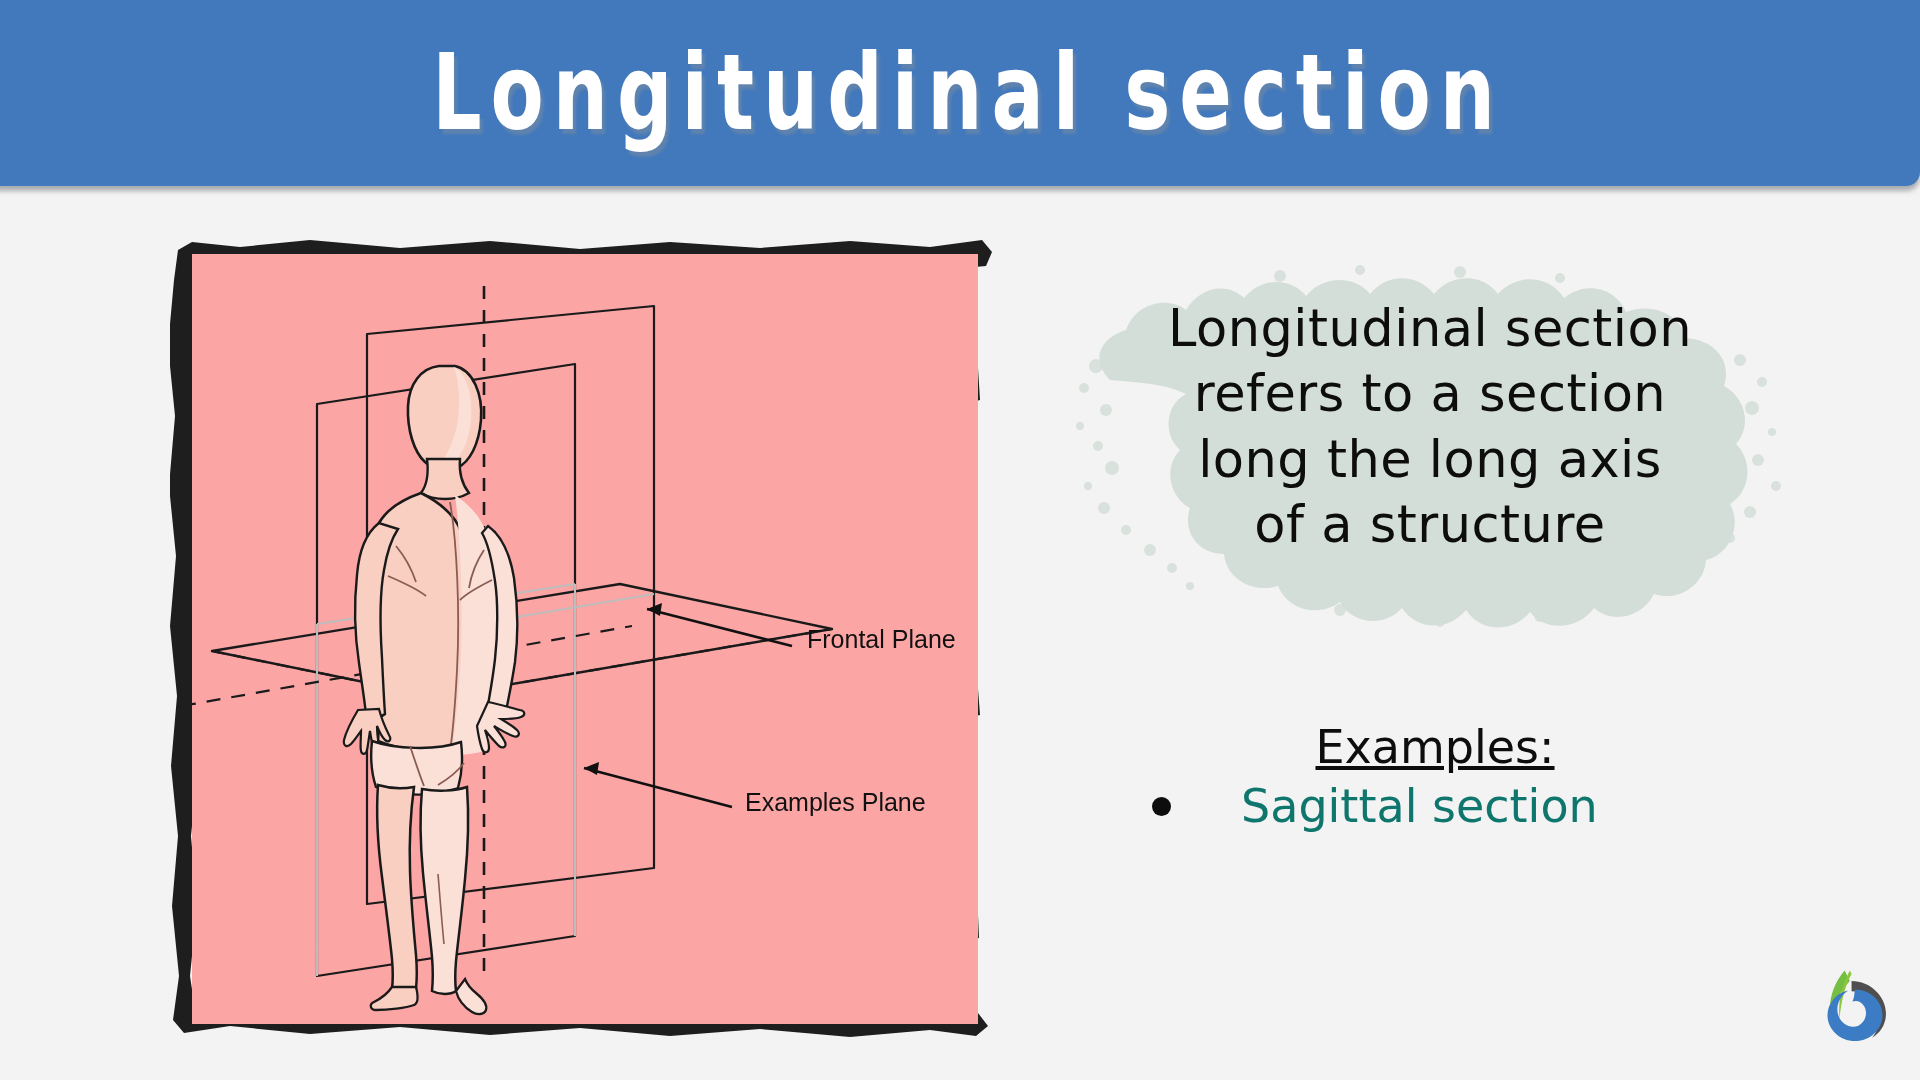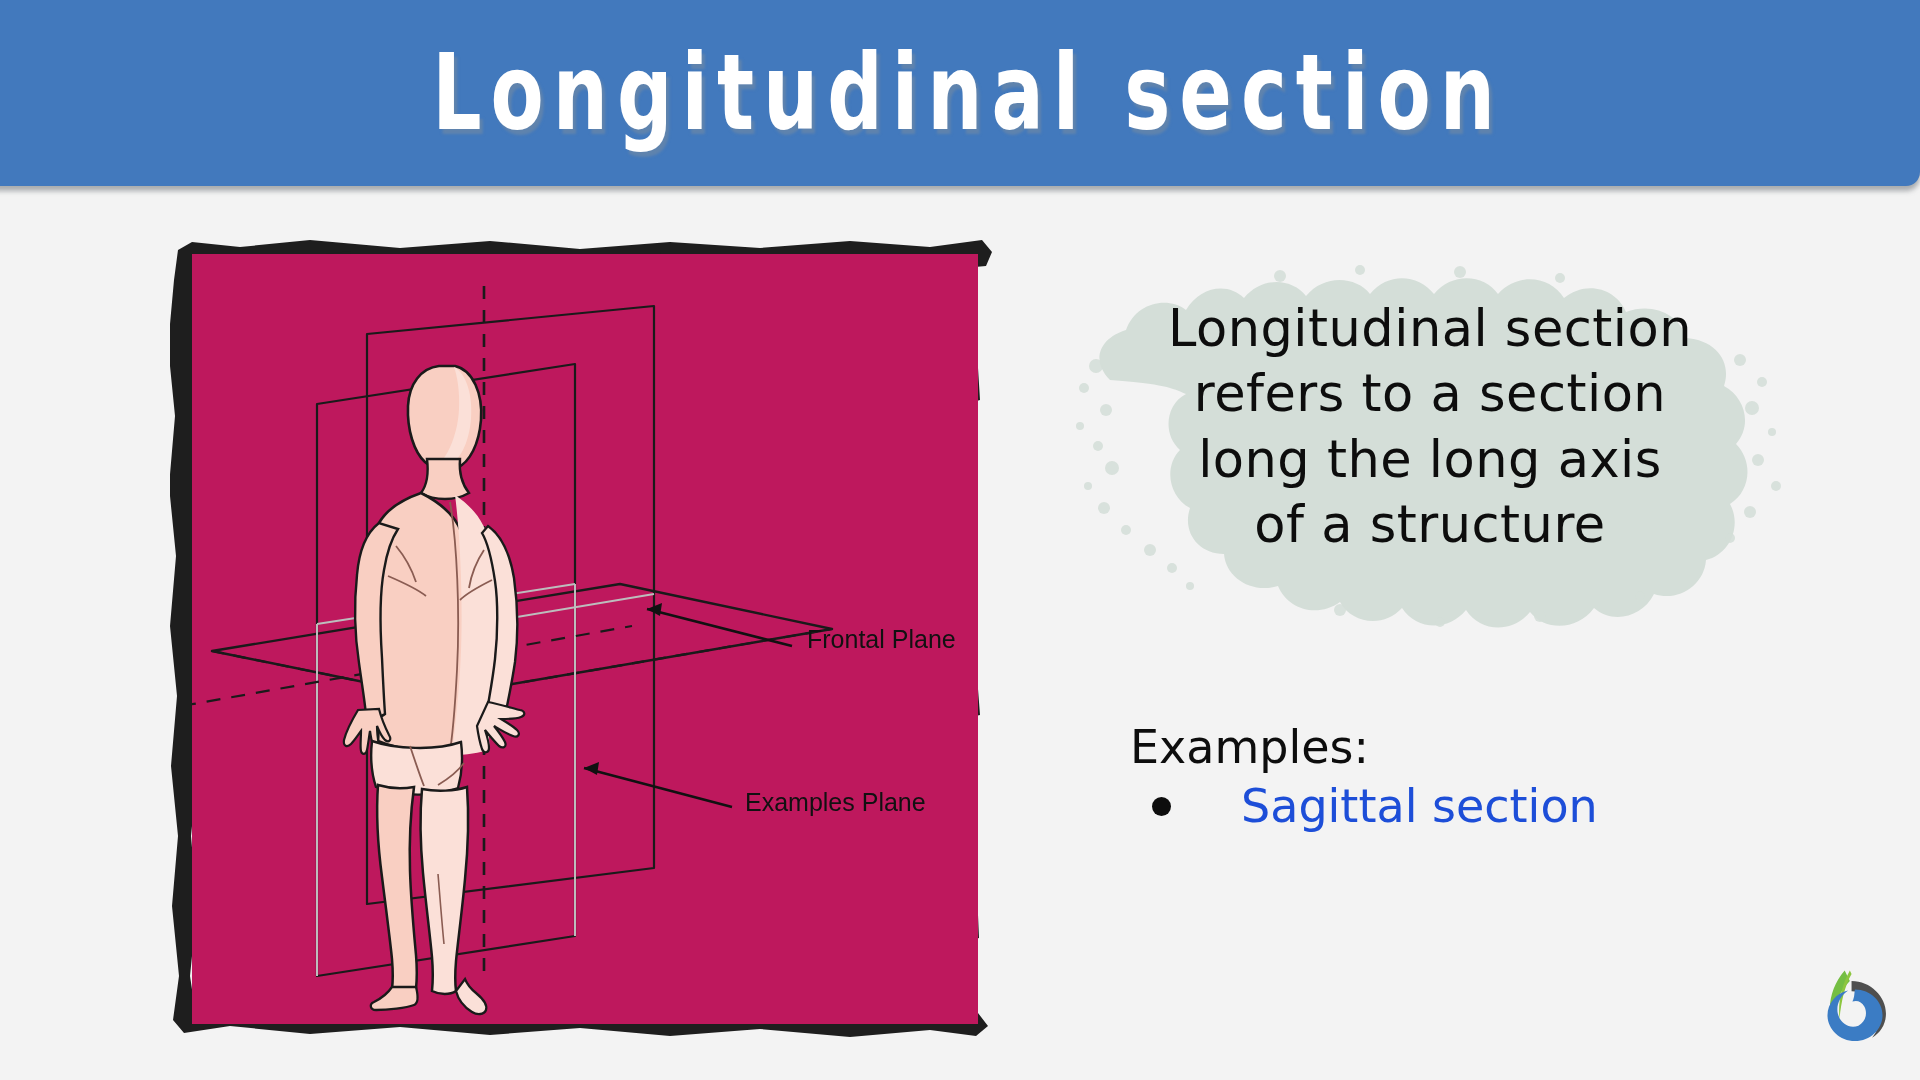--- a/index.html
+++ b/index.html
@@ -71,21 +71,21 @@
     top: 0;
     width: 830px;
     height: 806px;
   }
   .diagram-inner {
     position: absolute;
     left: 22px;
     top: 18px;
     width: 786px;
     height: 770px;
-    background: #be185d;
+    background: #fca5a5;
     overflow: hidden;
   }
   .diagram-svg {
     position: absolute;
     left: 0;
     top: 0;
     width: 786px;
     height: 770px;
   }
   .plane-label {
@@ -130,38 +130,39 @@
   .definition-text .ln { display: block; }
 
   
   .examples-block {
     position: absolute;
     left: 1100px;
     top: 720px;
     width: 640px;
   }
   .examples-heading {
-    text-align: left;
+    text-align: center;
     font-family: "DejaVu Sans", sans-serif;
     font-size: 46px;
     color: #0D0D0D;
     line-height: 1.18;
     padding-left: 30px;
+    text-decoration: underline;
   }
   .examples-list {
     list-style: none;
     margin-top: 4px;
   }
   .example-item {
     display: flex;
     align-items: center;
     justify-content: flex-start;
     font-family: "DejaVu Sans", sans-serif;
     font-size: 46px;
-    color: #1d4ed8;
+    color: #0f766e;
     line-height: 1.22;
     padding-left: 52px;
   }
   .example-bullet {
     width: 19px;
     height: 19px;
     border-radius: 50%;
     background: #0D0D0D;
     flex: 0 0 auto;
     margin-right: 70px;

